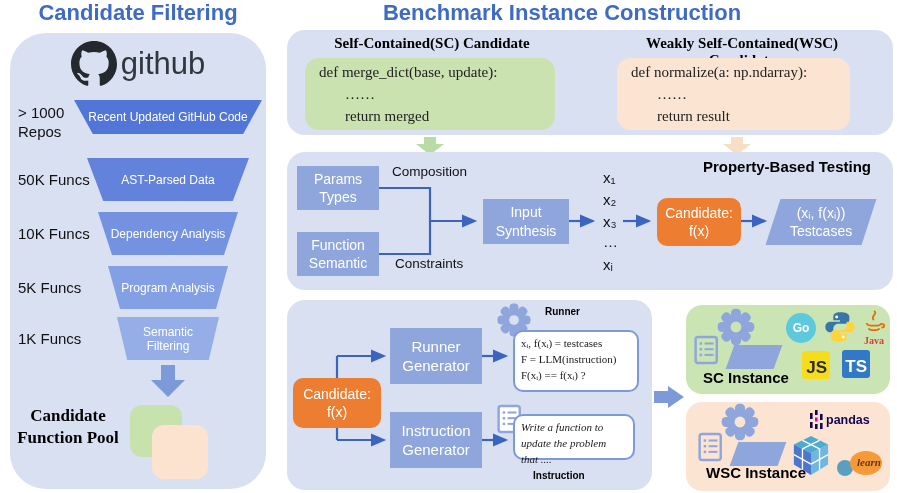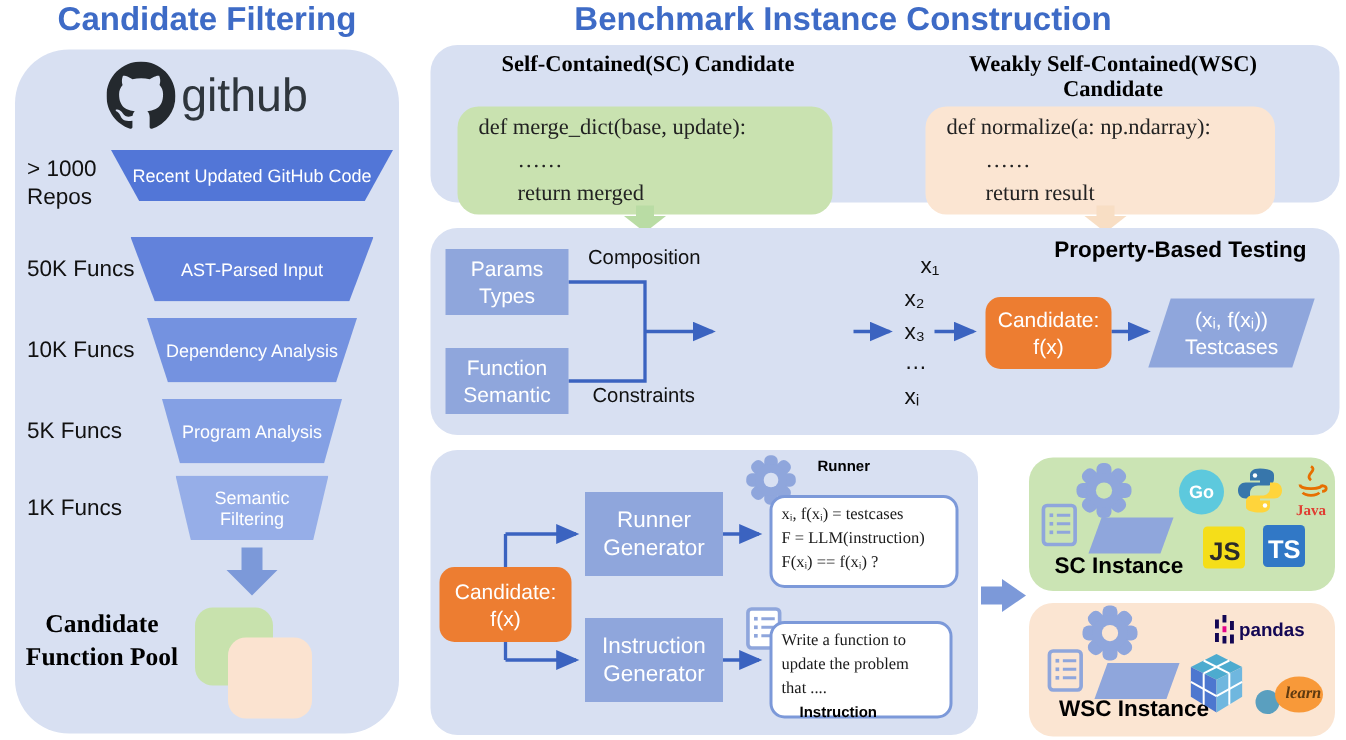--- a/index.html
+++ b/index.html
@@ -30,21 +30,21 @@
   .big-down .head{border-left:17px solid transparent;border-right:17px solid transparent;}
   .blue-a .stem{background:#7C99D9;} .blue-a .head{border-top:17px solid #7C99D9;}
   .green-a .stem{background:#B9DCA4;} .green-a .head{border-top:11px solid #B9DCA4;}
   .peach-a .stem{background:#F8DEC4;} .peach-a .head{border-top:11px solid #F8DEC4;}
   .thick-right{position:absolute;display:flex;flex-direction:row;align-items:center;}
   .thick-right .stem{width:14px;height:12px;background:#7C99D9;}
   .thick-right .head{width:0;height:0;border-top:11px solid transparent;border-bottom:11px solid transparent;border-left:16px solid #7C99D9;}
   
   .top-panel{left:287px;top:30px;width:606px;height:105px;border-radius:18px;}
   .cand-header{position:absolute;top:5px;font-family:"Liberation Serif", serif;font-weight:bold;font-size:15px;color:#000;text-align:center;}
-  .code-box{position:absolute;top:41px;height:72px;border-radius:14px;padding:3px 0 0 14px;box-sizing:border-box;
+  .code-box{position:absolute;top:28px;height:72px;border-radius:14px;padding:3px 0 0 14px;box-sizing:border-box;
             font-family:"Liberation Serif", serif;font-size:15px;line-height:22px;color:#222;}
   .code-green{left:18px;width:250px;background:#C9E2B0;}
   .code-peach{left:330px;width:233px;background:#FBE5D2;}
   .code-line.indent{padding-left:26px;}
   .mid-panel{left:287px;top:152px;width:606px;height:138px;border-radius:18px;}
   .pbt-header{position:absolute;right:22px;top:6px;font-weight:bold;font-size:15px;color:#000;}
   .box{position:absolute;background:#8FA6DC;color:#fff;display:flex;align-items:center;justify-content:center;
        text-align:center;font-size:14px;line-height:1.3;}
   .orange-box{background:#ED7D31;border-radius:10px;}
   .small-lbl{position:absolute;font-size:13.5px;color:#111;}
@@ -90,21 +90,21 @@
       <span class="gh-text">github</span>
     </div>
 
     <div class="f-label" style="top:70px;">&gt; 1000 Repos</div>
     <div class="f-label" style="top:137px;">50K Funcs</div>
     <div class="f-label" style="top:191px;">10K Funcs</div>
     <div class="f-label" style="top:245px;">5K Funcs</div>
     <div class="f-label" style="top:296px;">1K Funcs</div>
 
     <div class="trap t1" style="left:64px;top:67px;width:188px;height:34px;">Recent Updated GitHub Code</div>
-    <div class="trap t2" style="left:77px;top:125px;width:162px;height:43px;">AST-Parsed Input</div>
+    <div class="trap t2" style="left:77px;top:125px;width:162px;height:43px;">AST-Parsed Data</div>
     <div class="trap t3" style="left:88px;top:179px;width:140px;height:43px;">Dependency Analysis</div>
     <div class="trap t4" style="left:98px;top:233px;width:120px;height:43px;">Program Analysis</div>
     <div class="trap t5" style="left:107px;top:284px;width:102px;height:43px;padding:0 8px;box-sizing:border-box;">Semantic Filtering</div>
 
     <div class="thick-down big-down blue-a" style="left:141px;top:332px;">
       <div class="stem"></div>
         <div class="head"></div>
     </div>
 
     <div class="pool-text">Candidate Function Pool</div>
@@ -150,22 +150,23 @@
       <line x1="282" y1="69" x2="306" y2="69" stroke="#3B63C0" stroke-width="2.2" marker-end="url(#ah1)"></line>
       <line x1="336" y1="69" x2="362" y2="69" stroke="#3B63C0" stroke-width="2.2" marker-end="url(#ah1)"></line>
       <line x1="454" y1="69" x2="478" y2="69" stroke="#3B63C0" stroke-width="2.2" marker-end="url(#ah1)"></line>
     </svg>
 
     <div class="pbt-header">Property-Based Testing</div>
     <div class="box" style="left:10px;top:14px;width:82px;height:44px;">Params Types</div>
     <div class="box" style="left:10px;top:80px;width:82px;height:44px;">Function Semantic</div>
     <div class="small-lbl" style="left:105px;top:12px;">Composition</div>
     <div class="small-lbl" style="left:108px;top:104px;">Constraints</div>
-
-    <div class="x-item" style="top:17px;text-align:center;">x₁</div>
+    <div class="box" style="left:196px;top:47px;width:86px;height:45px;">Input Synthesis</div>
+
+    <div class="x-item" style="top:17px;">x₁</div>
     <div class="x-item" style="top:39px;">x₂</div>
     <div class="x-item" style="top:61px;">x₃</div>
     <div class="x-item" style="top:81px;">…</div>
     <div class="x-item" style="top:104px;">xᵢ</div>
 
     <div class="box orange-box" style="left:370px;top:46px;width:84px;height:48px;">Candidate: f(x)</div>
 
     <div class="testcases">
       <div class="unskew">
         <div>(xᵢ, f(xᵢ))</div>
@@ -212,21 +213,21 @@
     <svg class="abs" style="left:210px;top:104px;" width="26" height="30" viewBox="0 0 32 36">
       <rect x="2" y="2" width="26" height="32" rx="3" fill="#fff" stroke="#8FA6DC" stroke-width="3"></rect>
       <rect x="7" y="8.5" width="3" height="3" fill="#8FA6DC"></rect>
         <line x1="13" y1="10" x2="24" y2="10" stroke="#8FA6DC" stroke-width="2.5"></line>
       <rect x="7" y="15.5" width="3" height="3" fill="#8FA6DC"></rect>
         <line x1="13" y1="17" x2="24" y2="17" stroke="#8FA6DC" stroke-width="2.5"></line>
       <rect x="7" y="22.5" width="3" height="3" fill="#8FA6DC"></rect>
         <line x1="13" y1="24" x2="24" y2="24" stroke="#8FA6DC" stroke-width="2.5"></line>
       <path d="M28 26 L28 34 L20 34 Z" fill="#8FA6DC"></path>
     </svg>
-    <div class="bubble" style="left:226px;top:114px;width:122px;height:65px;">
+    <div class="bubble" style="left:226px;top:114px;width:122px;height:46px;font-style:italic;">
       <div>Write a function to</div>
       <div>update the problem</div>
       <div>that ....</div>
     </div>
     <div class="gen-label" style="left:246px;top:170px;">Instruction</div>
   </div>
 
   <div class="thick-right" style="left:654px;top:386px;">
     <div class="stem"></div>
       <div class="head"></div>

